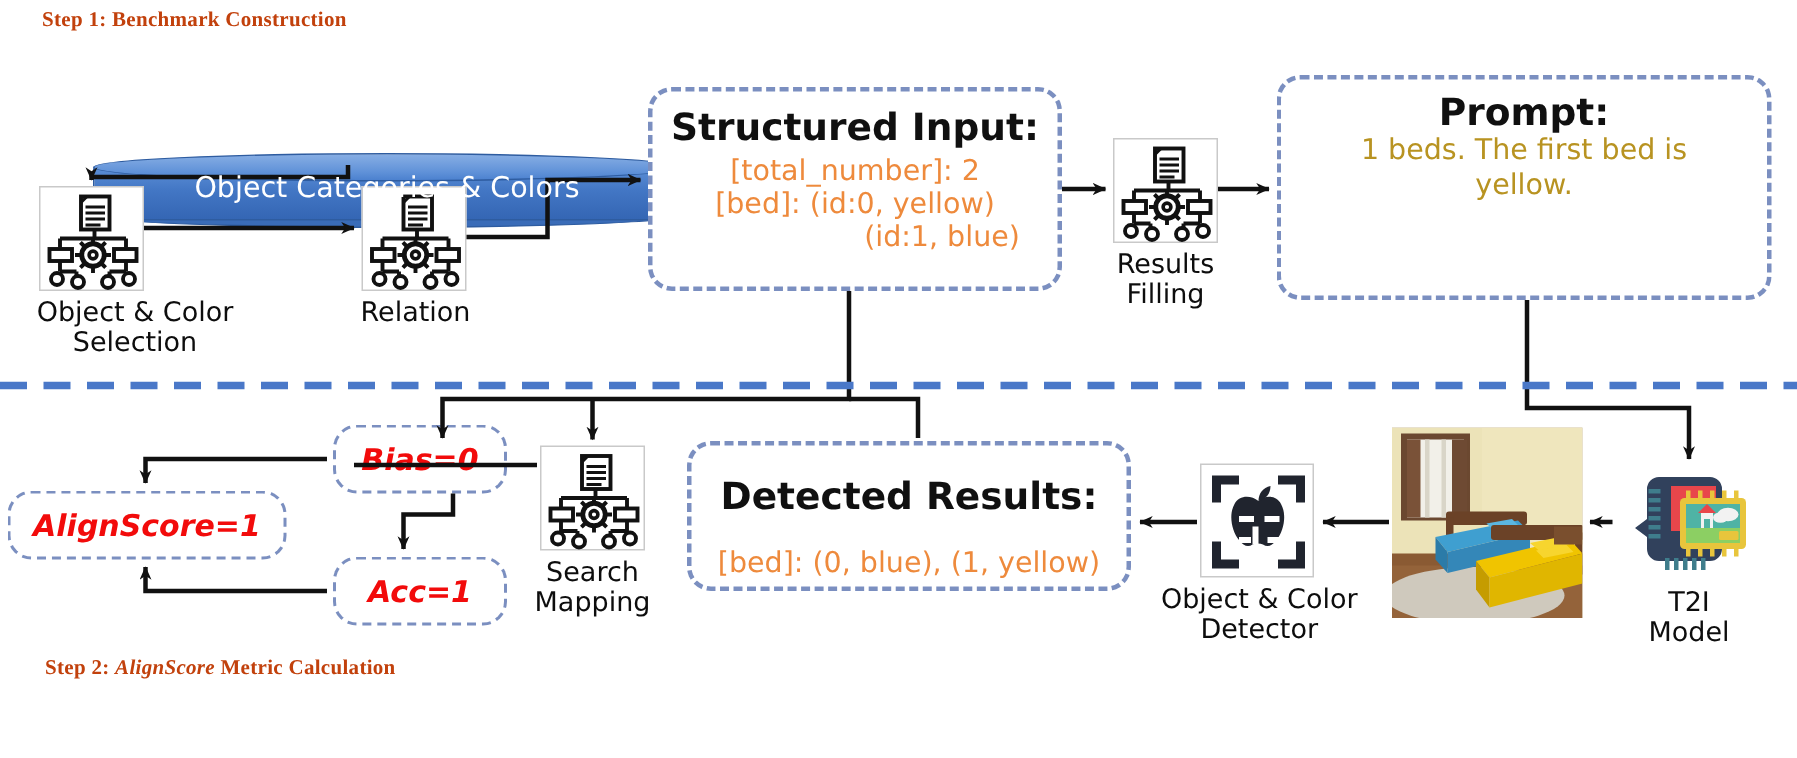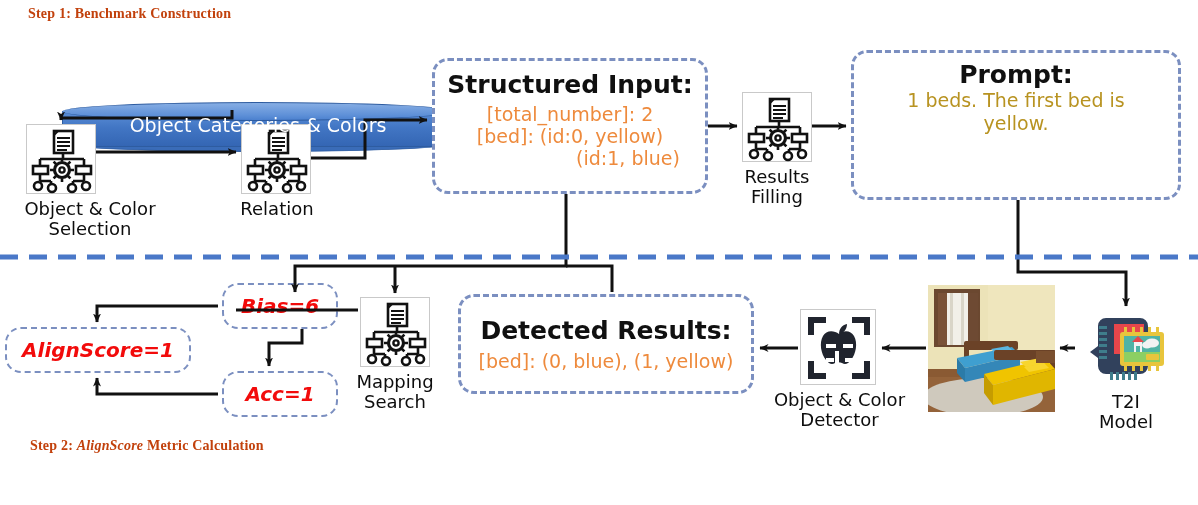--- a/index.html
+++ b/index.html
@@ -159,21 +159,21 @@
     <div class="ora" style="padding-left:84px;margin-left:32px;">(id:1, blue)</div>
   </div>
 
   <div class="dbox" style="left:851px;top:50px;width:330px;height:150px;padding-top:8px;">
     <div class="hd">Prompt:</div>
     <div class="gld">1 beds. The first bed is</div>
     <div class="gld">yellow.</div>
   </div>
 
   <div class="dbox thin" style="left:222px;top:283px;width:116px;height:46px;">
-    <div class="red" style="line-height:42px;">Bias=6</div>
+    <div class="red" style="line-height:42px;">Bias=0</div>
   </div>
 
   <div class="dbox thin" style="left:222px;top:371px;width:116px;height:46px;">
     <div class="red" style="line-height:42px;">Acc=1</div>
   </div>
 
   <div class="dbox thin" style="left:5px;top:327px;width:186px;height:46px;">
     <div class="red" style="line-height:42px;">AlignScore=1</div>
   </div>
 
@@ -196,27 +196,27 @@
         <circle cx="59" cy="61" r="4" fill="#fff"></circle>
         <path d="M24 56 L24 59 M46 56 L46 59"></path>
         <circle cx="35" cy="45" r="7.5" fill="#fff" stroke-width="3.2"></circle>
         <circle cx="35" cy="45" r="2.6" stroke-width="2.4"></circle>
         <path d="M35 36.5 L35 33 M35 53.5 L35 57 M26.5 45 L23 45 M43.5 45 L47 45
                  M29 39 L26.6 36.6 M41 51 L43.4 53.4 M41 39 L43.4 36.6 M29 51 L26.6 53.4" stroke-width="2.6"></path>
       </g>
     </svg>
   </div>
   <div class="cap" style="left:325px;top:372px;width:140px;">
+    <div>Search</div>
     <div>Mapping</div>
-    <div>Search</div>
   </div>
 
   <div class="dbox" style="left:458px;top:294px;width:296px;height:100px;padding-top:20px;">
     <div class="hd">Detected Results:</div>
-    <div class="ora" style="margin-top:5px;">[bed]: (0, blue), (1, yellow)</div>
+    <div class="ora" style="margin-top:19px;">[bed]: (0, blue), (1, yellow)</div>
   </div>
 
   <div class="iconbox" style="left:800px;top:309px;width:76px;height:76px;">
     <svg viewBox="0 0 76 76" width="76" height="76">
       <g fill="none" stroke="#20242e" stroke-width="6" stroke-linecap="square">
         <path d="M10 22 L10 10 L22 10"></path>
         <path d="M54 10 L66 10 L66 22"></path>
         <path d="M66 54 L66 66 L54 66"></path>
         <path d="M22 66 L10 66 L10 54"></path>
       </g>

